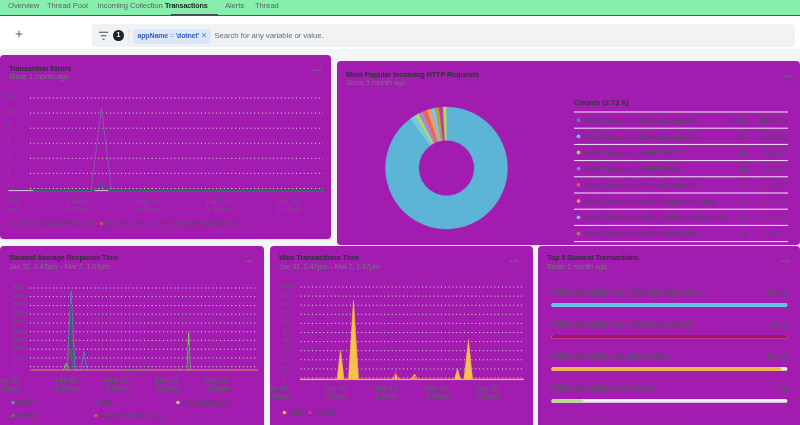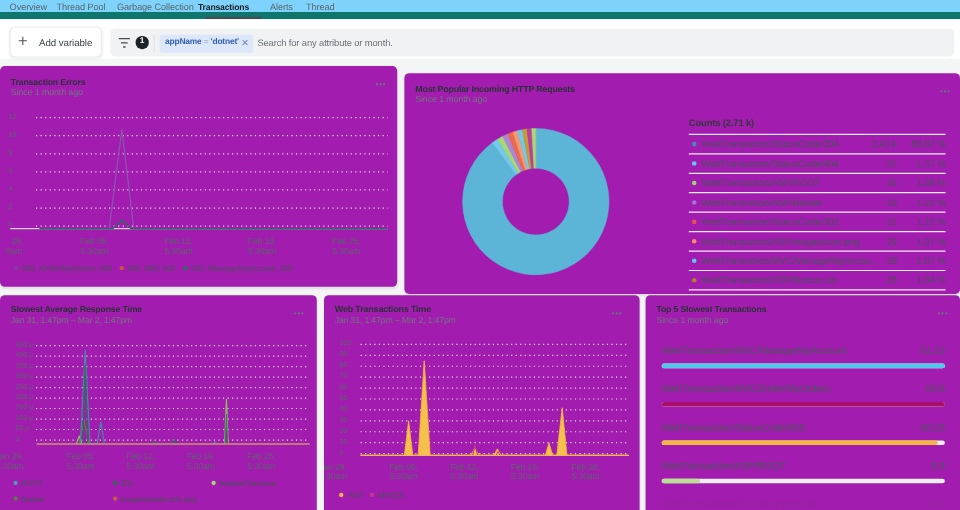--- a/index.html
+++ b/index.html
@@ -1,18 +1,18 @@
 <!DOCTYPE html>
 <html><head>
 <meta charset="utf-8">
 <style>
 * { margin:0; padding:0; box-sizing:border-box; }
 html,body { width:800px; height:425px; overflow:hidden; }
 body { font-family:"Liberation Sans",sans-serif; background:#f4f5f5; position:relative; }
-.tabs { position:absolute; left:0; top:0; width:800px; height:16px; background:#7dd3fc; border-bottom:6px solid #0f766e; }
+.tabs { position:absolute; left:0; top:0; width:800px; height:16px; background:#86efac; border-bottom:1px solid #0f766e; }
 .tab { position:absolute; top:0px; font-size:7.7px; letter-spacing:-0.1px; color:#5d666c; white-space:nowrap; line-height:12px; }
 .tab.active { color:#1d2124; font-weight:bold; font-size:7.2px; letter-spacing:-0.15px; }
 .tabu { position:absolute; left:171px; top:14px; width:46.5px; height:1.7px; background:#454e55; }
 .filterrow { position:absolute; left:0; top:16px; width:800px; height:32.5px; background:#fff; }
 .addvar { position:absolute; left:8px; top:6px; width:76.5px; height:26px; background:#fff; border:1px solid #e9ebec; border-radius:4.5px; box-shadow:0 1px 2px rgba(30,40,45,.06); }
 .addvar span { position:absolute; left:23.5px; top:9px; font-size:8.1px; letter-spacing:-0.05px; color:#3d444a; line-height:8px; }
 .searchbar { position:absolute; left:92px; top:8px; width:703px; height:22.5px; background:#f0f2f3; border-radius:4px; }
 .badge { position:absolute; left:113.2px; top:14.4px; width:10.4px; height:10.4px; background:#1d2327; border-radius:50%; color:#fff; font-size:7px; font-weight:bold; text-align:center; line-height:10.4px; }
 .chip { position:absolute; left:132.5px; top:12.5px; width:78.5px; height:15px; background:#dce8f9; border-radius:2.5px; }
 .chip .t { position:absolute; left:5px; top:3.8px; font-size:7px; letter-spacing:-0.15px; color:#3560b5; line-height:7px; white-space:nowrap; }
@@ -20,44 +20,41 @@
 .chip .x { position:absolute; right:3.5px; top:3.2px; font-size:8px; color:#6b87c0; line-height:8.5px; }
 .ph { position:absolute; left:214.5px; top:16px; font-size:7.8px; letter-spacing:-0.1px; color:#68717a; line-height:7.5px; }
 .panel { position:absolute; background:#a21caf; border-radius:4px; box-shadow:0 1px 2px rgba(30,40,45,.10); overflow:hidden; }
 svg { position:absolute; left:0; top:0; }
 </style>
 </head>
 <body>
 <div class="tabs">
   <span class="tab" style="left:8px;">Overview</span>
   <span class="tab" style="left:47px;">Thread Pool</span>
-  <span class="tab" style="left:97.5px;">Garbage Collection</span>
+  <span class="tab" style="left:97.5px;">Incoming Collection</span>
   <span class="tab active" style="left:165px;">Transactions</span>
   <span class="tab" style="left:225px;">Alerts</span>
   <span class="tab" style="left:255px;">Thread</span>
   <span class="tabu"></span>
 </div>
 <div class="filterrow">
-  <div class="addvar">
-      <span>Add variable</span>
-    </div>
   <svg width="8" height="8" style="left:15px; top:14px;" viewBox="0 0 8 8">
     <path d="M4 0.6 V7.4 M0.6 4 H7.4" stroke="#4a5056" stroke-width="0.9" fill="none"></path>
   </svg>
   <div class="searchbar"></div>
   <div style="position:absolute; left:127.5px; top:12.5px; width:1px; height:14px; background:#e0e3e6;"></div>
   <svg width="12" height="10" style="left:98px; top:15px;" viewBox="0 0 12 10">
     <path d="M1 1.2 H10.2 M2.8 4.7 H8.4 M4.6 8.2 H6.6" stroke="#454c52" stroke-width="1.15" fill="none"></path>
   </svg>
   <div class="badge">1</div>
   <div class="chip">
       <span class="t"><b>appName</b> <span class="eq">=</span> <b>'dotnet'</b></span>
       <span class="x">✕</span>
     </div>
-  <div class="ph">Search for any attribute or month.</div>
+  <div class="ph">Search for any variable or value.</div>
 </div>
 <div class="panel" style="left:0px; top:55px; width:331px; height:184px;">
 <svg width="331" height="184" viewBox="0 0 331 184">
 <text x="9" y="16.0" font-size="7.3" font-weight="bold" letter-spacing="-0.15" fill="#2b3338">Transaction Errors</text>
 <text x="9" y="23.9" font-size="7.3" letter-spacing="-0.05" fill="#70787e">Since 1 month ago</text>
 <circle cx="314.0" cy="15.2" r="0.95" fill="#6a737a"></circle>
 <circle cx="317.0" cy="15.2" r="0.95" fill="#6a737a"></circle>
 <circle cx="320.0" cy="15.2" r="0.95" fill="#6a737a"></circle>
 <g stroke="#dcdfe1" stroke-width="1" stroke-dasharray="1,2.8">
         <line x1="30" y1="43.0" x2="323" y2="43.0"></line>

